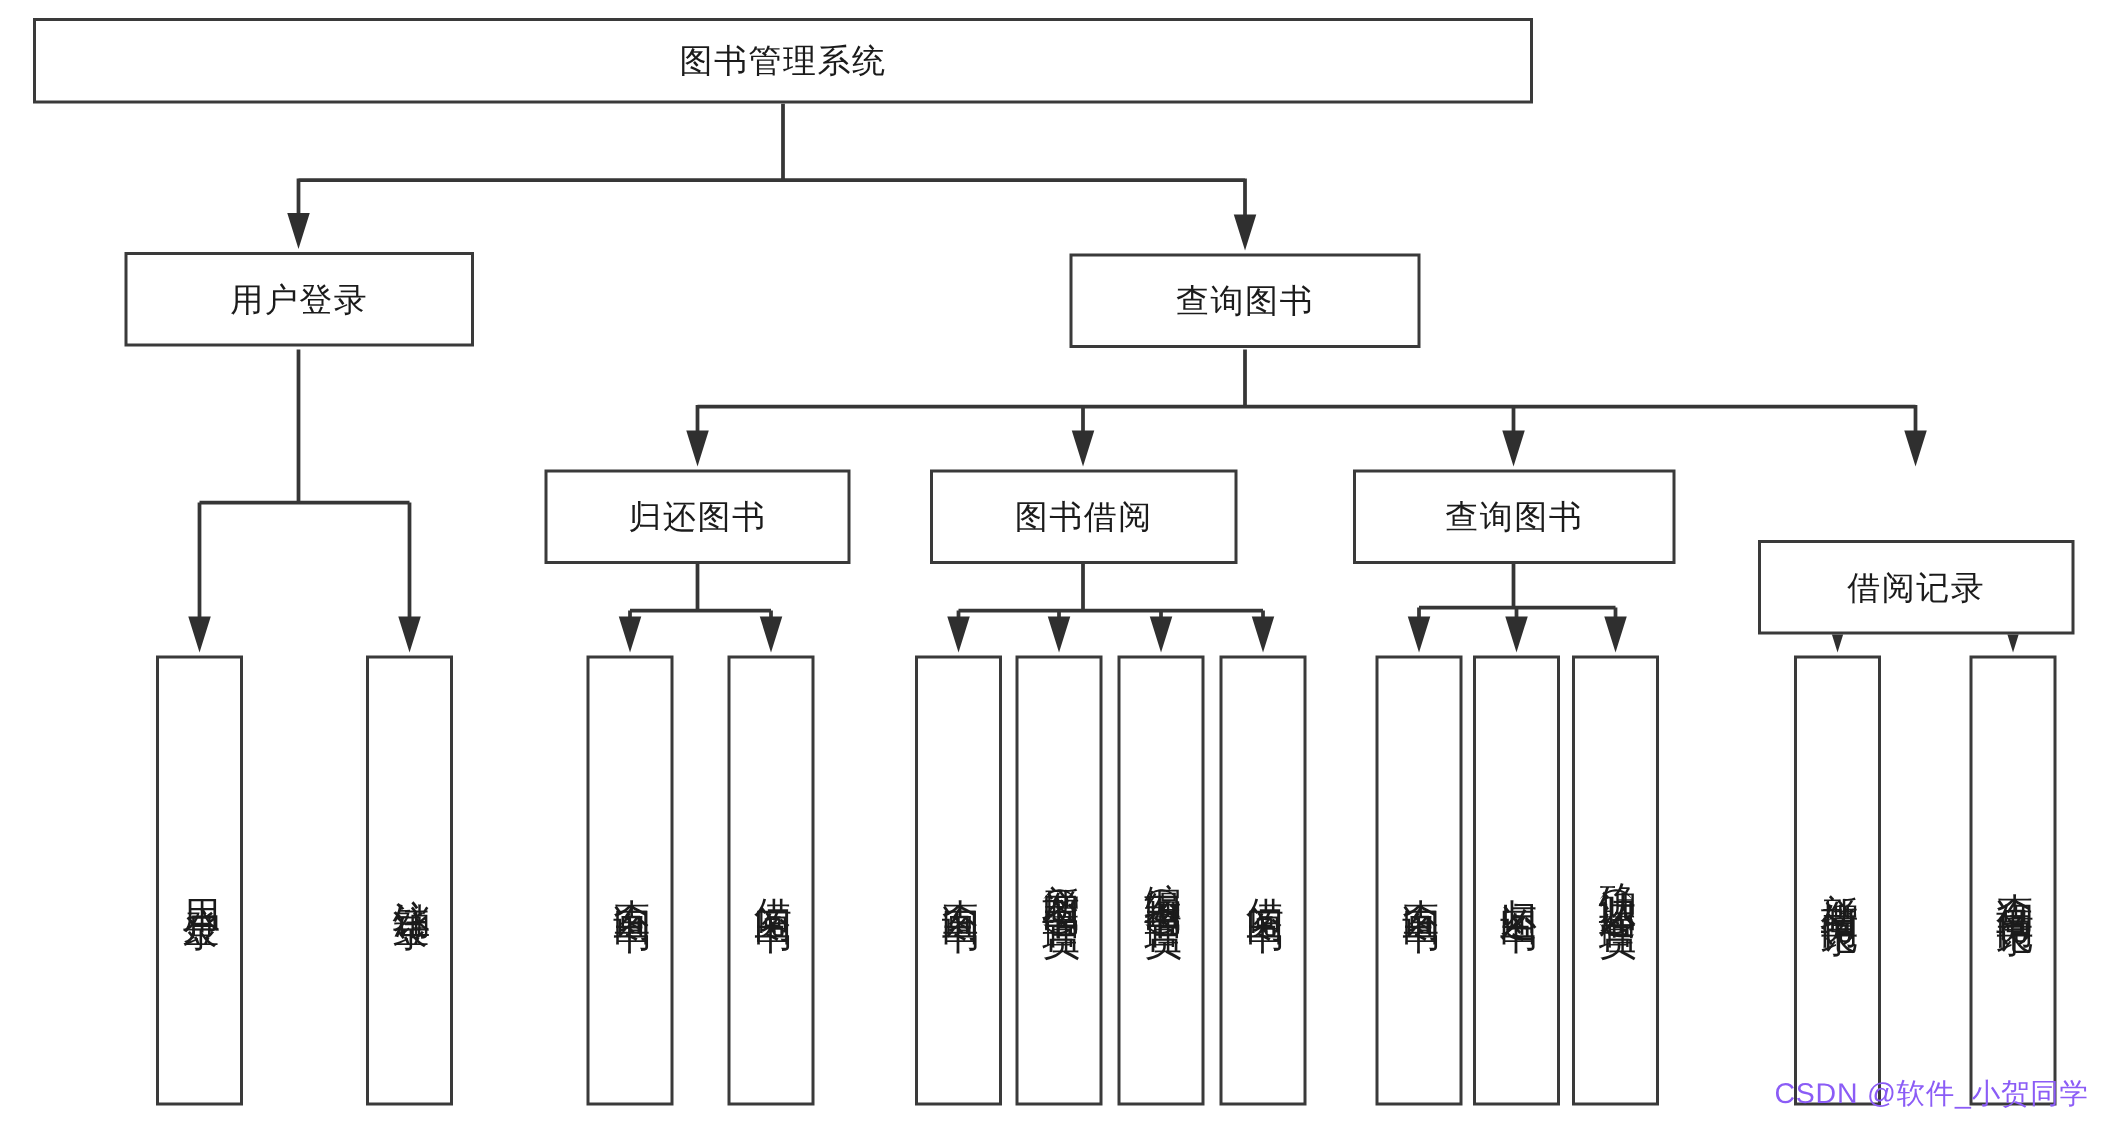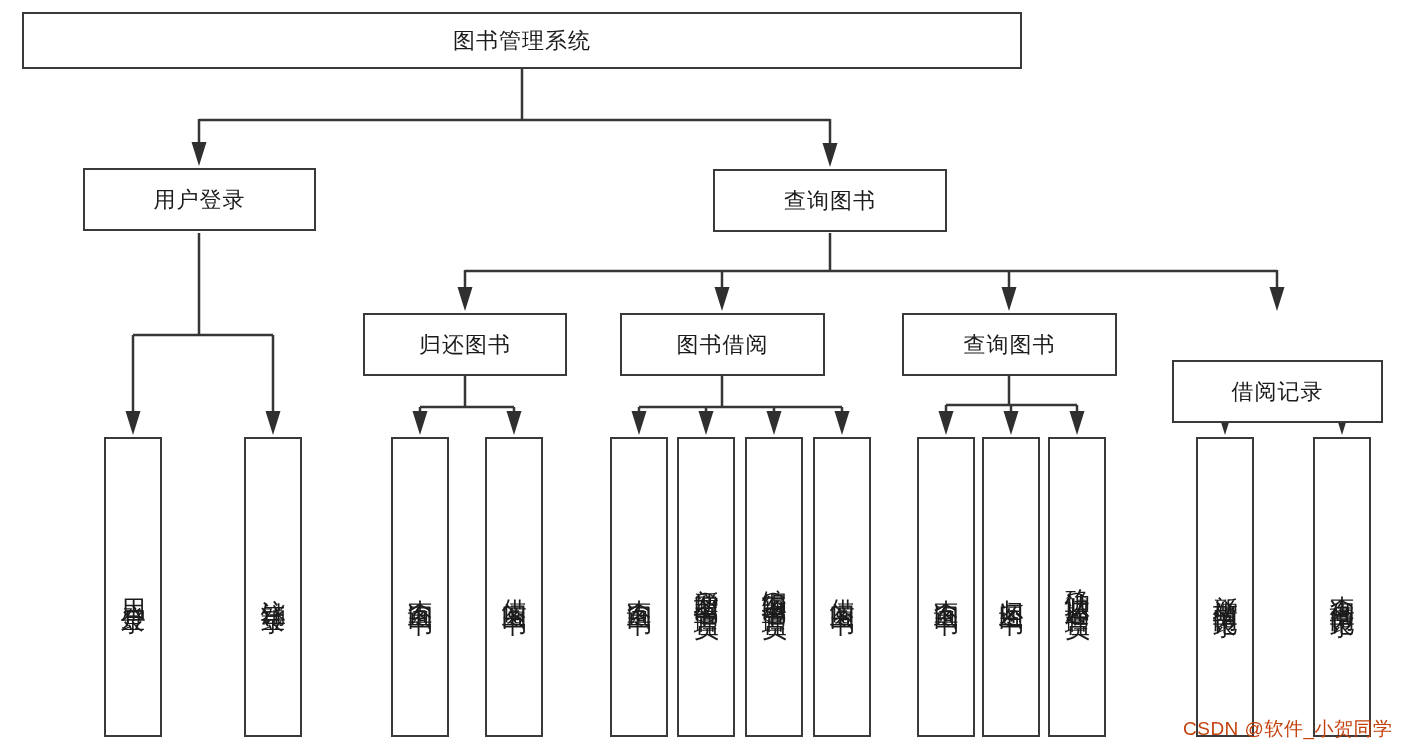--- a/index.html
+++ b/index.html
@@ -45,21 +45,21 @@
   #leaf-2{left:391px;}  #leaf-3{left:485px;}
   #leaf-4{left:610px;}  #leaf-5{left:677px;}
   #leaf-6{left:745px;}  #leaf-7{left:813px;}
   #leaf-8{left:917px;}  #leaf-9{left:982px;}
   #leaf-10{left:1048px;}
   #leaf-11{left:1196px;} #leaf-12{left:1313px;}
   .watermark{
     position:absolute;
     left:1183px;top:716px;
     font-size:19px;
-    color:#c2410c;
+    color:#8b5cf6;
     z-index:3;
     white-space:nowrap;
     letter-spacing:0.5px;
   }
 </style>
 </head>
 <body>
 
 <div class="canvas">
 

